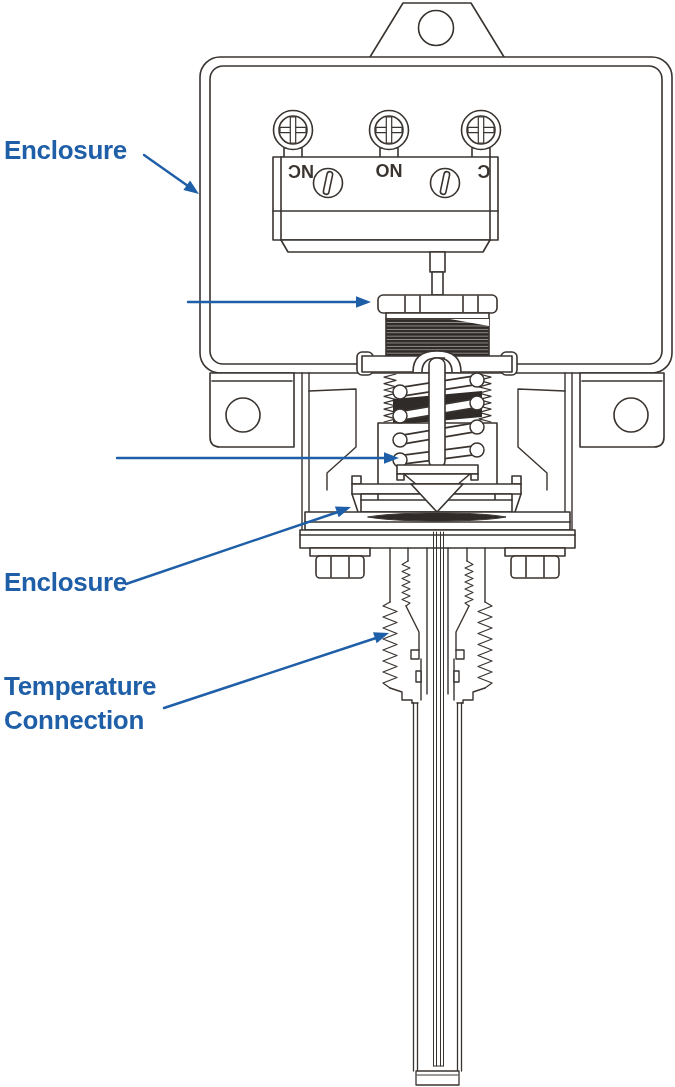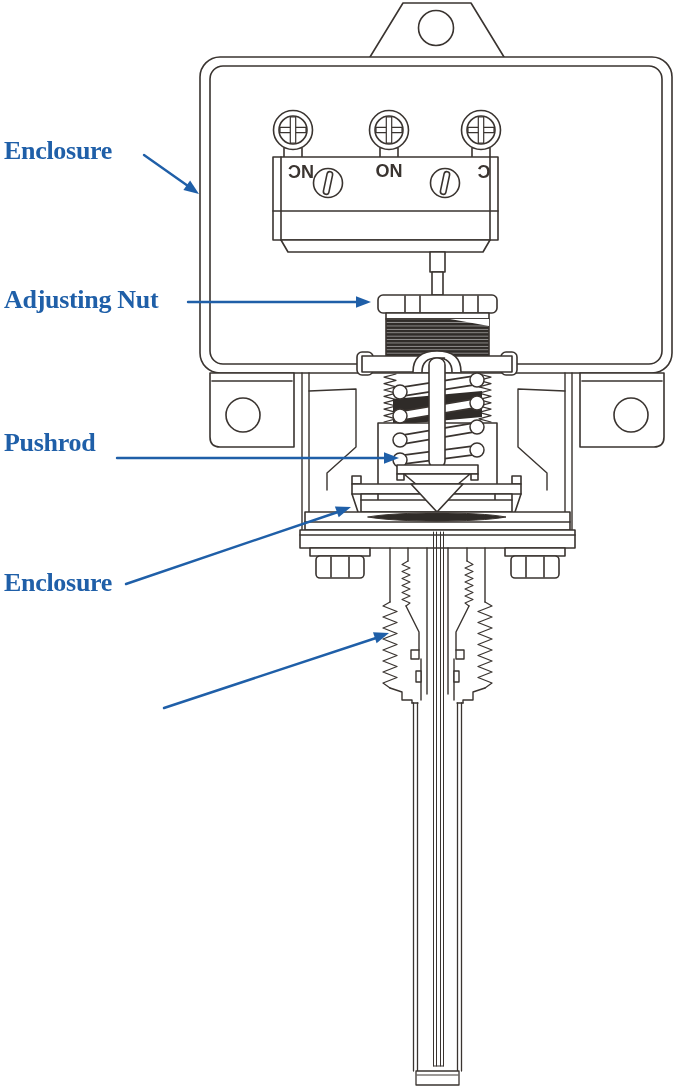--- a/index.html
+++ b/index.html
@@ -3,21 +3,21 @@
 <meta charset="utf-8">
 <style>
   html,body{margin:0;padding:0;background:#ffffff;}
   #stage{
     position:relative;width:675px;height:1087px;background:#ffffff;overflow:hidden;
     font-family:"Liberation Sans","DejaVu Sans",sans-serif;
   }
   #art{position:absolute;left:0;top:0;}
   .callout{
     position:absolute;left:4px;color:#1f5fa8;font-size:26px;font-weight:700;
-    letter-spacing:-0.3px;line-height:33px;white-space:nowrap;font-family:Liberation Serif, serif;
+    letter-spacing:-0.3px;line-height:33px;white-space:nowrap;
   }
   .callout span{display:block;}
   svg text{
     font-family:"Liberation Sans","DejaVu Sans",sans-serif;
     font-size:18px;font-weight:700;fill:#3a3430;
   }
 </style>
 </head>
 <body>
 
@@ -246,22 +246,22 @@
     <g>
       <path d="M164,708 L376,638" fill="none"></path>
       <path d="M389,633 L376.6,643.2 L373,632.2 Z" stroke="none"></path>
     </g>
   </g>
 </svg>
 
   <div class="callout" style="top:134px">
     <span>Enclosure</span>
   </div>
-  <div class="callout" style="top:283px">
-    <span>Adjusting Nut</span>
-  </div>
   <div class="callout" style="top:426px">
-    <span>Pushrod</span>
   </div>
   <div class="callout" style="top:566px">
     <span>Enclosure</span>
   </div>
+  <div class="callout" style="top:669px;line-height:34px">
+    <span>Temperature</span>
+    <span>Connection</span>
+  </div>
 </div>
 
 </body></html>

